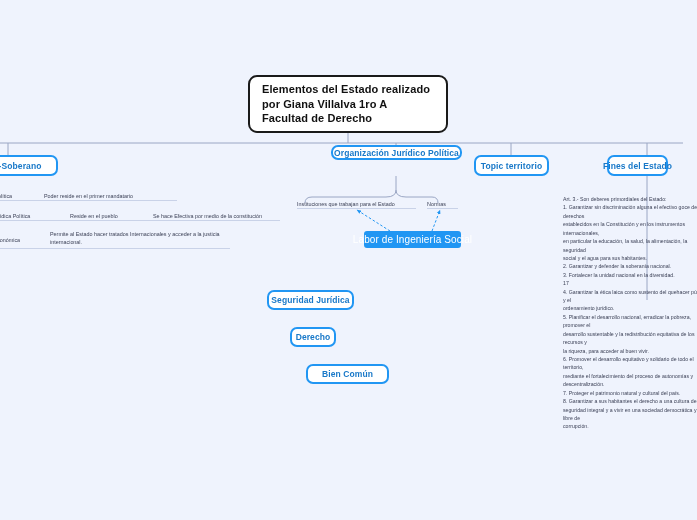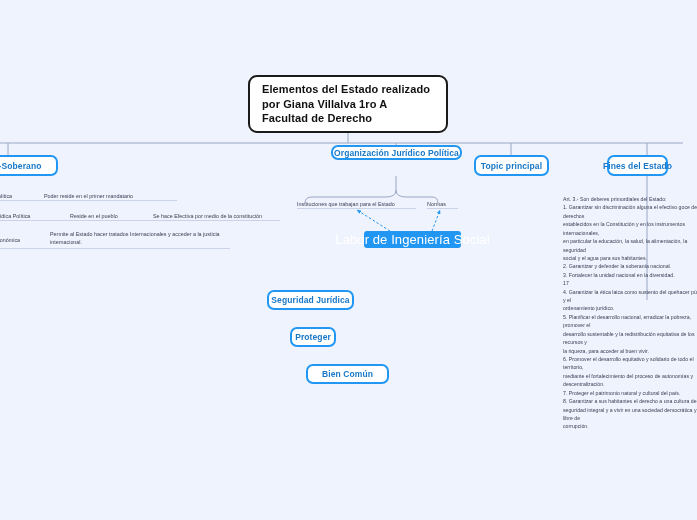--- a/index.html
+++ b/index.html
@@ -55,21 +55,21 @@
     text-align: left;
     justify-content: flex-start;
     white-space: normal;
     padding: 8px 12px;
   }
   .node.filled {
     background: #2196f3;
     border-color: #2196f3;
     color: #ffffff;
     font-weight: normal;
-    font-size: 13px;
+    font-size: 10px;
     border-radius: 3px;
   }
   .leaf-label {
     position: absolute;
     font-size: 5.4px;
     color: #3a3f55;
     white-space: nowrap;
     line-height: 1.45;
     z-index: 3;
   }
@@ -130,21 +130,21 @@
 
   <div class="node" style="left:-28px; top:155px; width:86px; height:21px;">
     <span>co-Soberano</span>
   </div>
 
   <div class="node" style="left:331px; top:145px; width:131px; height:15px;border-radius:7px;">
     <span>Organización Jurídico Política</span>
   </div>
 
   <div class="node" style="left:474px; top:155px; width:75px; height:21px;">
-    <span>Topic principal</span>
+    <span>Topic territorio</span>
   </div>
 
   <div class="node" style="left:607px; top:155px; width:61px; height:21px;">
     <span>Fines del Estado</span>
   </div>
 
   <div class="underline-row" style="left:-60px; top:200px; width:237px;"></div>
   <div class="leaf-label" style="left:-2px; top:193px;">olítica</div>
   <div class="leaf-label" style="left:44px; top:193px;">Poder reside en el primer mandatario</div>
 
@@ -165,21 +165,21 @@
 
   <div class="node filled" style="left:364px; top:231px; width:97px; height:17px;">
     <span>Labor de Ingeniería Social</span>
   </div>
 
   <div class="node" style="left:267px; top:290px; width:87px; height:20px;">
     <span>Seguridad Jurídica</span>
   </div>
 
   <div class="node" style="left:290px; top:327px; width:46px; height:20px;">
-    <span>Proteger</span>
+    <span>Derecho</span>
   </div>
 
   <div class="node" style="left:306px; top:364px; width:83px; height:20px;">
     <span>Bien Común</span>
   </div>
 
   <div class="bigtext" style="left:563px; top:195px; width:150px;" id="article-block">
       <div>Art. 3.- Son deberes primordiales del Estado:</div>
       <div>1. Garantizar sin discriminación alguna el efectivo goce de los</div>
       <div>derechos</div>

